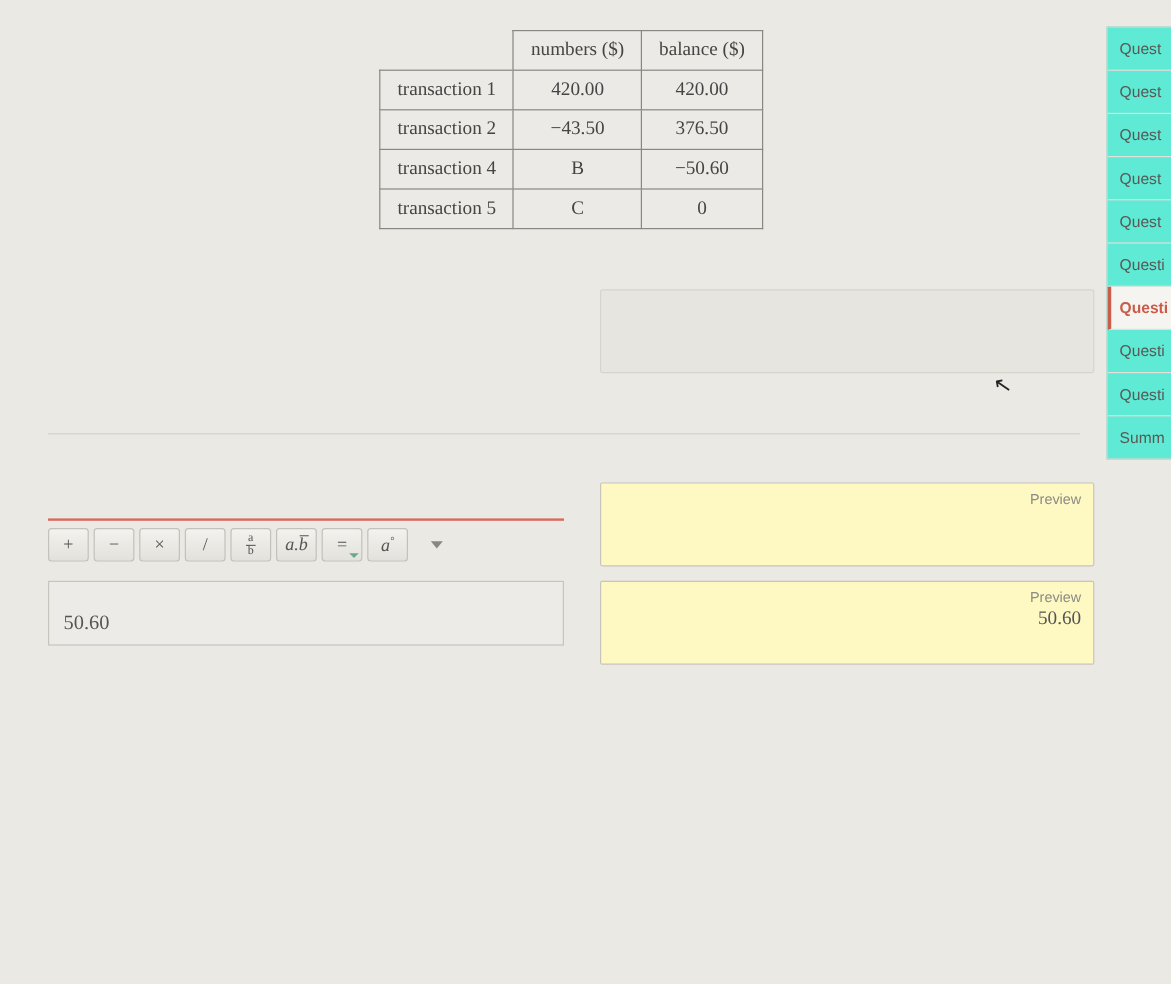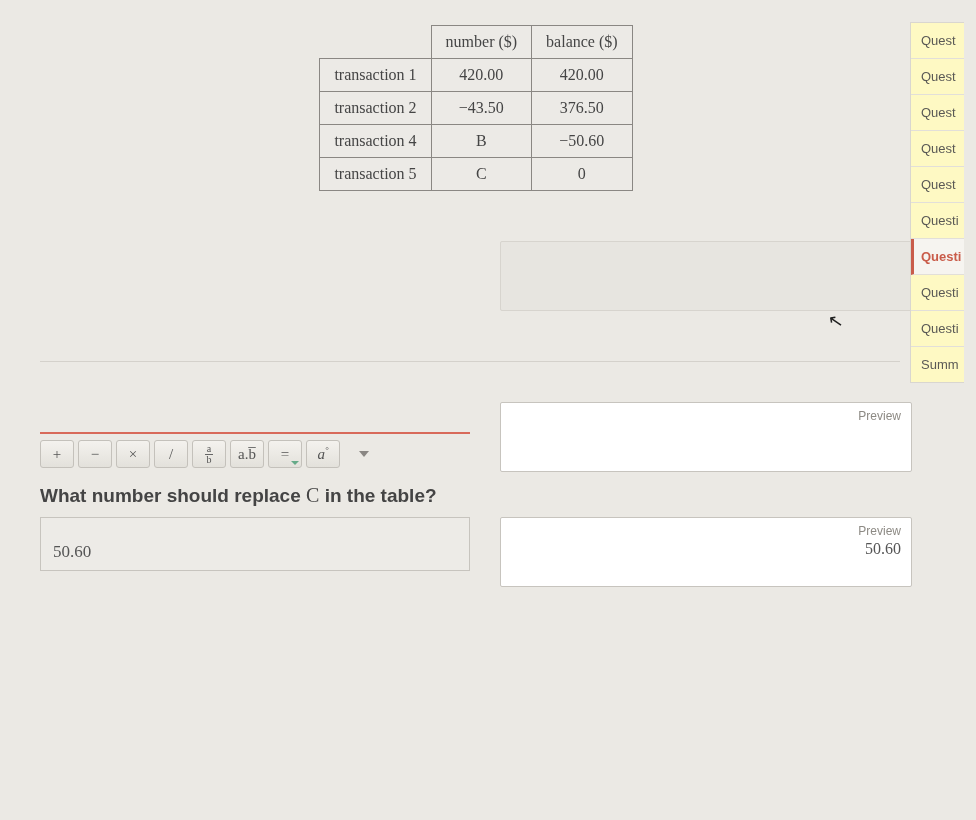--- a/index.html
+++ b/index.html
@@ -78,21 +78,21 @@
     background: #edebe7;
     font-family: Georgia, serif;
     font-size: 17px;
     color: #555;
     padding: 24px 10px 8px 12px;
   }
   .preview-box {
     flex: 1;
     min-height: 70px;
     border: 1px solid #c7c4be;
-    background: #ffffff;
+    background: #fef9c3;
     position: relative;
     padding: 8px;
     border-radius: 2px;
   }
   .preview-box.soft { background: #e7e5e0; border-color: #d7d4ce; }
   .preview-label {
     position: absolute;
     top: 6px;
     right: 10px;
     font-family: Arial, sans-serif;
@@ -141,23 +141,23 @@
     border-left: 5px solid transparent;
     border-right: 5px solid transparent;
     border-top: 6px solid #8a8783;
     margin-left: 6px;
   }
 
   
   .side-nav {
     position: absolute;
     top: 22px;
-    right: 12px;
+    right: 0;
     width: 54px;
-    background: #fef9c3;
+    background: #5eead4;
     border-left: 1px solid #d9d6d0;
     border-top: 1px solid #d9d6d0;
     border-bottom: 1px solid #d9d6d0;
     font-family: Arial, sans-serif;
     font-size: 13px;
     color: #5a5955;
   }
   .side-nav .item {
     padding: 10px 0 10px 10px;
     border-bottom: 1px solid #e2dfd9;
@@ -192,21 +192,21 @@
 </head>
 <body>
 
 <div class="page">
 
 
   <table class="data-table">
     <tbody>
         <tr>
       <th class="corner"></th>
-      <th>number ($)</th>
+      <th>numbers ($)</th>
       <th>balance ($)</th>
     </tr>
     <tr>
       <td class="label">transaction 1</td>
       <td>420.00</td>
       <td>420.00</td>
     </tr>
     <tr>
       <td class="label">transaction 2</td>
       <td>−43.50</td>
@@ -242,43 +242,40 @@
           <div class="math-btn">+</div>
           <div class="math-btn">−</div>
           <div class="math-btn">×</div>
           <div class="math-btn">/</div>
           <div class="math-btn">
             <span class="frac">
                 <span class="top">a</span>
                 <span>b</span>
               </span>
           </div>
-          <div class="math-btn" style="">a.b̅</div>
+          <div class="math-btn" style="font-style:italic;">a.b̅</div>
           <div class="math-btn rel">
               <span>=</span>
               <span class="carret"></span>
             </div>
           <div class="math-btn">
               <span class="deg"><span>a</span><sup>°</sup></span>
             </div>
           <div class="math-btn" style="border:none;background:none;">
             <span class="dropdown-caret"></span>
           </div>
         </div>
       </div>
       <div class="preview-box">
         <span class="preview-label">Preview</span>
       </div>
     </div>
   </div>
 
   <div class="question-block">
-    <div class="qtext">
-      <span>What number should replace </span><span class="var">C</span><span> in the table?</span>
-    </div>
     <div class="answer-row">
       <div class="answer-input-wrap">
         <div class="answer-box">50.60</div>
       </div>
       <div class="preview-box">
         <span class="preview-label">Preview</span>
         <span class="preview-value">50.60</span>
       </div>
     </div>
   </div>

